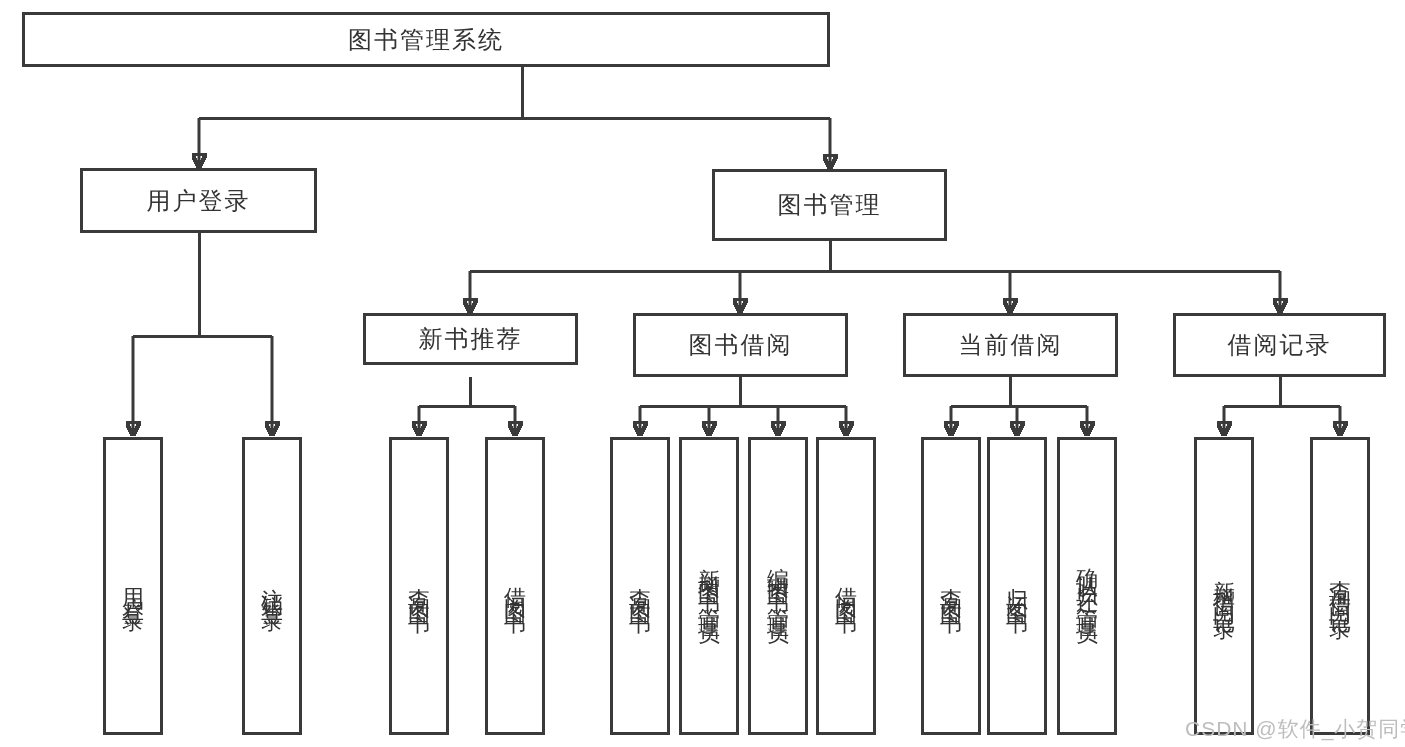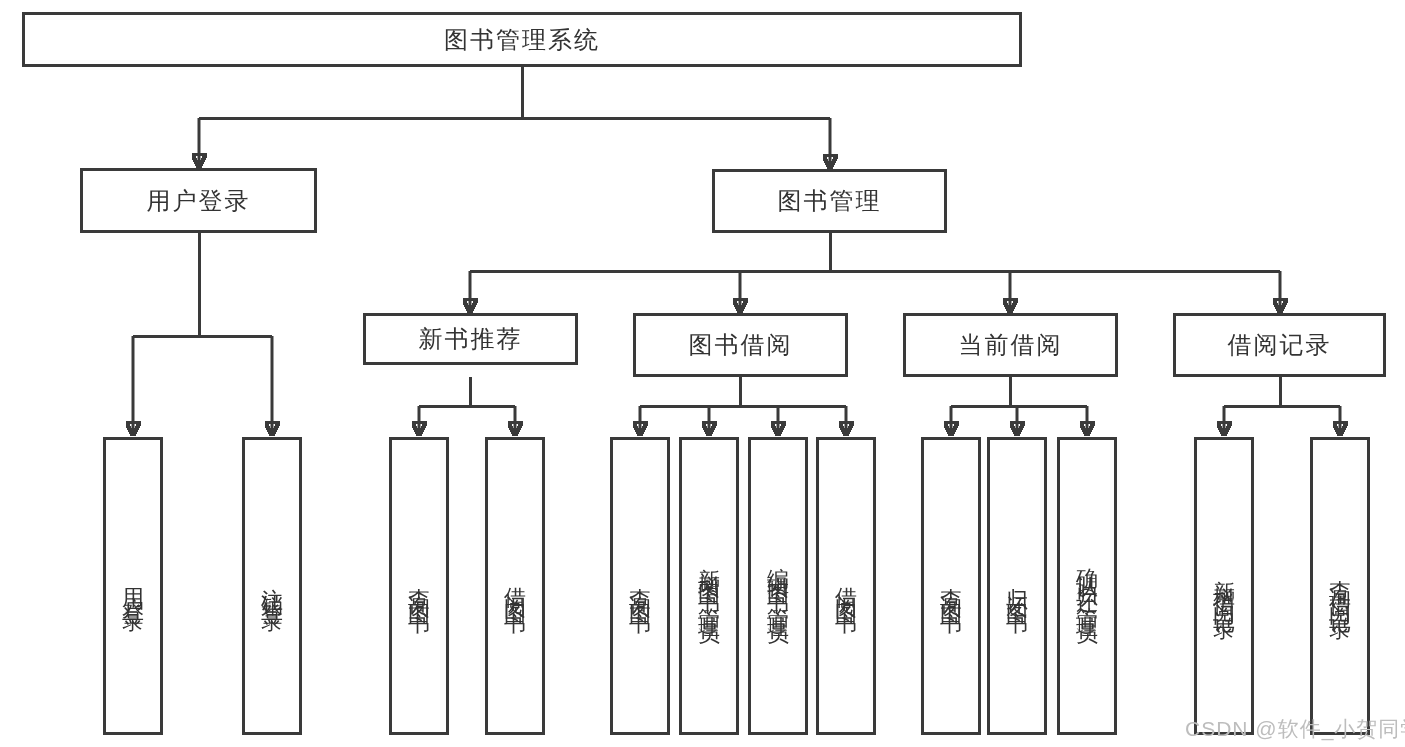--- a/index.html
+++ b/index.html
@@ -120,28 +120,28 @@
       <line x1="1087" y1="406" x2="1087" y2="431" marker-end="url(#arw)"></line>
     </g>
 
     <g>
       <path d="M1280,377 V406 M1224,406 H1340"></path>
       <line x1="1224" y1="406" x2="1224" y2="431" marker-end="url(#arw)"></line>
       <line x1="1340" y1="406" x2="1340" y2="431" marker-end="url(#arw)"></line>
     </g>
   </svg>
 
-  <div class="box h" style="left:22px; top:12px; width:1000px; height:55px;font-family:Liberation Serif, serif;">
+  <div class="box h" style="left:22px; top:12px; width:808px; height:55px;font-family:Liberation Serif, serif;">
     <span>图书管理系统</span>
   </div>
 
   <div class="box h" style="left:80px; top:168px; width:237px; height:65px;">
     <span>用户登录</span>
   </div>
-  <div class="box h" style="left:712px; top:169px; width:235px; height:64px;">
+  <div class="box h" style="left:712px; top:169px; width:235px; height:72px;">
     <span>图书管理</span>
   </div>
 
   <div class="box h" style="left:363px; top:313px; width:215px; height:52px;">
     <span>新书推荐</span>
   </div>
   <div class="box h" style="left:633px; top:313px; width:215px; height:64px;">
     <span>图书借阅</span>
   </div>
   <div class="box h" style="left:903px; top:313px; width:215px; height:64px;">

